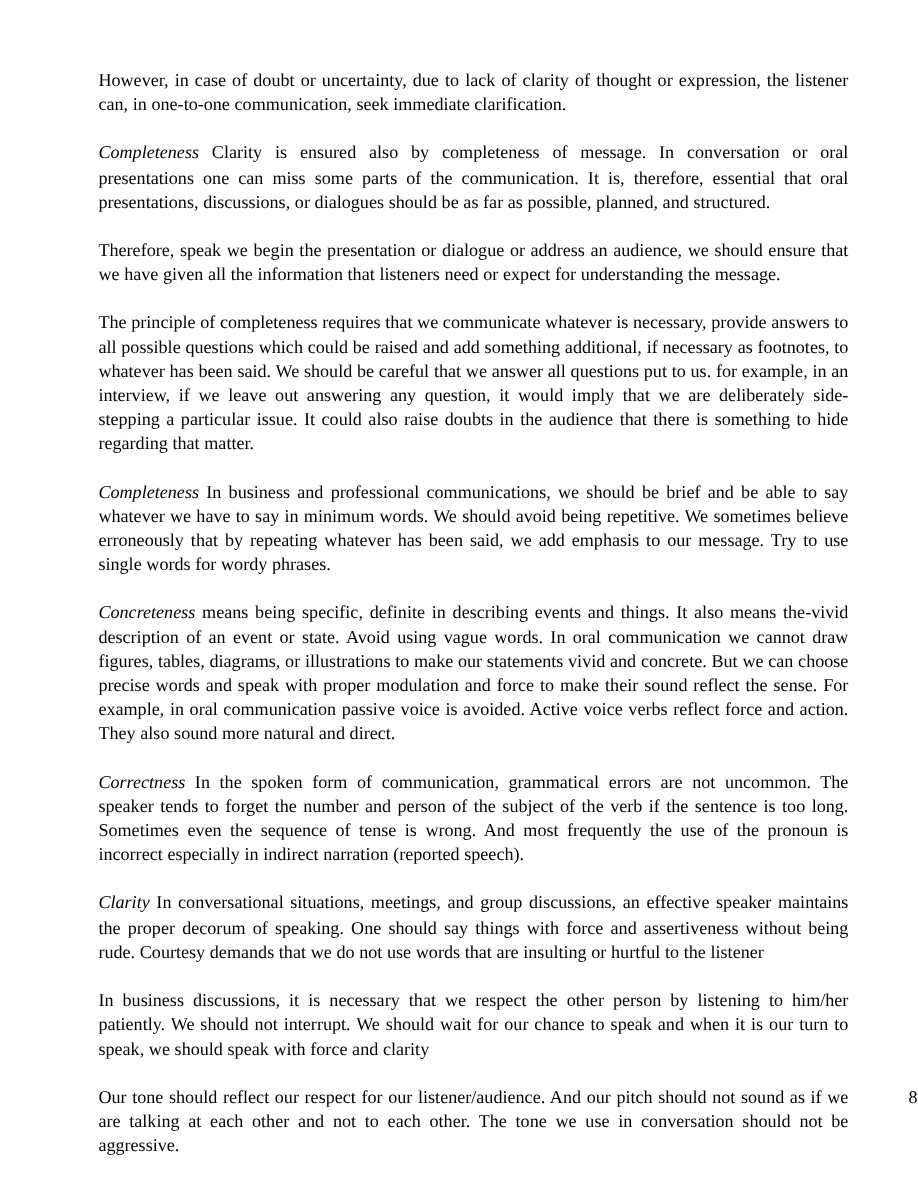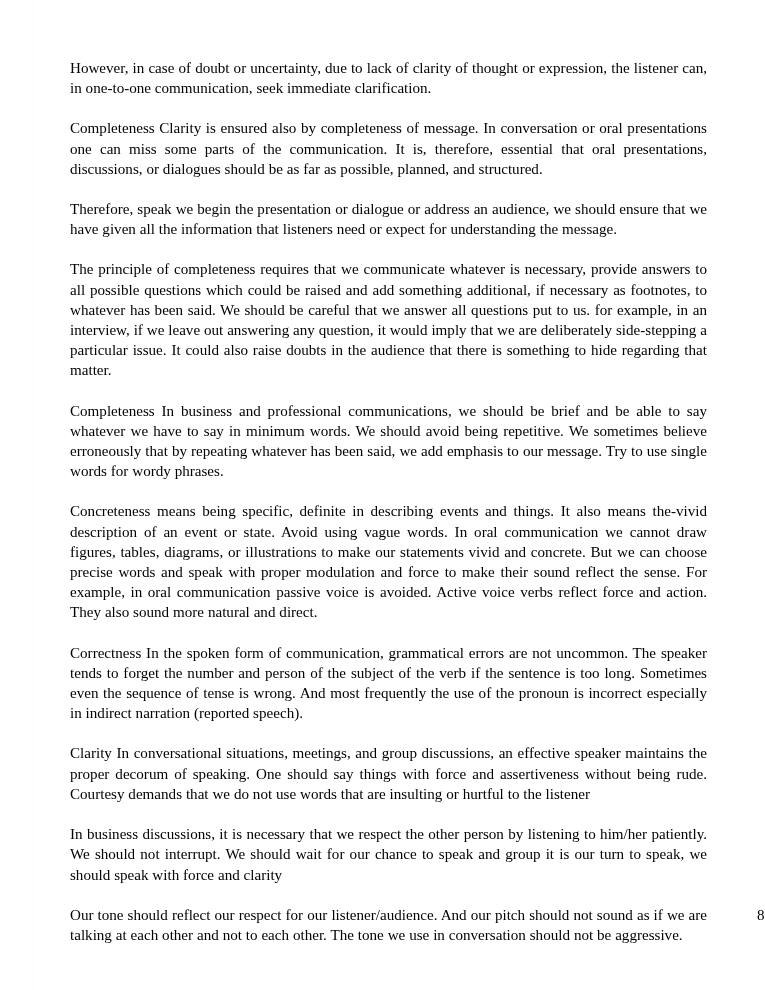--- a/index.html
+++ b/index.html
@@ -28,37 +28,38 @@
     height: 990px;
     background: #fcfcfc;
   }
   .text-column {
     position: absolute;
     left: 66px;
     top: 58px;
     width: 641px;
   }
   p.para {
-    margin: 0 0 14px 4px;
+    margin: 0 0 14px 16px;
     font-size: 15.1px;
     line-height: 20.2px;
     text-align: justify;
     text-justify: inter-word;
     -webkit-hyphens: none;
     hyphens: none;
     word-spacing: 0.1px;
   }
   p.para:last-of-type {
     margin-bottom: 0;
   }
   
   p.gap-large {
     margin-bottom: 20px;
   }
   .runin {
+    font-style: italic;
   }
   .page-number {
     position: absolute;
     left: 18px;
     top: 906px;
     width: 707px;
     text-align: right;
     font-size: 15px;
     line-height: 18px;
     padding-left: 47px;
@@ -73,19 +74,19 @@
 
   <div class="text-column">
       <p class="para gap-large">However, in case of doubt or uncertainty, due to lack of clarity of thought or expression, the listener can, in one-to-one communication, seek immediate clarification.</p>
       <p class="para gap-large"><span class="runin">Completeness</span> Clarity is ensured also by completeness of message. In conversation or oral presentations one can miss some parts of the communication. It is, therefore, essential that oral presentations, discussions, or dialogues should be as far as possible, planned, and structured.</p>
       <p class="para gap-large">Therefore, speak we begin the presentation or dialogue or address an audience, we should ensure that we have given all the information that listeners need or expect for understanding the message.</p>
       <p class="para gap-large">The principle of completeness requires that we communicate whatever is necessary, provide answers to all possible questions which could be raised and add something additional, if necessary as footnotes, to whatever has been said. We should be careful that we answer all questions put to us. for example, in an interview, if we leave out answering any question, it would imply that we are deliberately side-stepping a particular issue. It could also raise doubts in the audience that there is something to hide regarding that matter.</p>
       <p class="para gap-large"><span class="runin">Completeness</span> In business and professional communications, we should be brief and be able to say whatever we have to say in minimum words. We should avoid being repetitive. We sometimes believe erroneously that by repeating whatever has been said, we add emphasis to our message. Try to use single words for wordy phrases.</p>
       <p class="para gap-large"><span class="runin">Concreteness</span> means being specific, definite in describing events and things. It also means the-vivid description of an event or state. Avoid using vague words. In oral communication we cannot draw figures, tables, diagrams, or illustrations to make our statements vivid and concrete. But we can choose precise words and speak with proper modulation and force to make their sound reflect the sense. For example, in oral communication passive voice is avoided. Active voice verbs reflect force and action. They also sound more natural and direct.</p>
       <p class="para gap-large"><span class="runin">Correctness</span> In the spoken form of communication, grammatical errors are not uncommon. The speaker tends to forget the number and person of the subject of the verb if the sentence is too long. Sometimes even the sequence of tense is wrong. And most frequently the use of the pronoun is incorrect especially in indirect narration (reported speech).</p>
       <p class="para gap-large"><span class="runin">Clarity</span> In conversational situations, meetings, and group discussions, an effective speaker maintains the proper decorum of speaking. One should say things with force and assertiveness without being rude. Courtesy demands that we do not use words that are insulting or hurtful to the listener</p>
-      <p class="para gap-large">In business discussions, it is necessary that we respect the other person by listening to him/her patiently. We should not interrupt. We should wait for our chance to speak and group it is our turn to speak, we should speak with force and clarity</p>
+      <p class="para gap-large">In business discussions, it is necessary that we respect the other person by listening to him/her patiently. We should not interrupt. We should wait for our chance to speak and when it is our turn to speak, we should speak with force and clarity</p>
       <p class="para">Our tone should reflect our respect for our listener/audience. And our pitch should not sound as if we are talking at each other and not to each other. The tone we use in conversation should not be aggressive.</p>
     </div>
 
   <div class="page-number">80</div>
 
 </div>
 
 </body></html>

